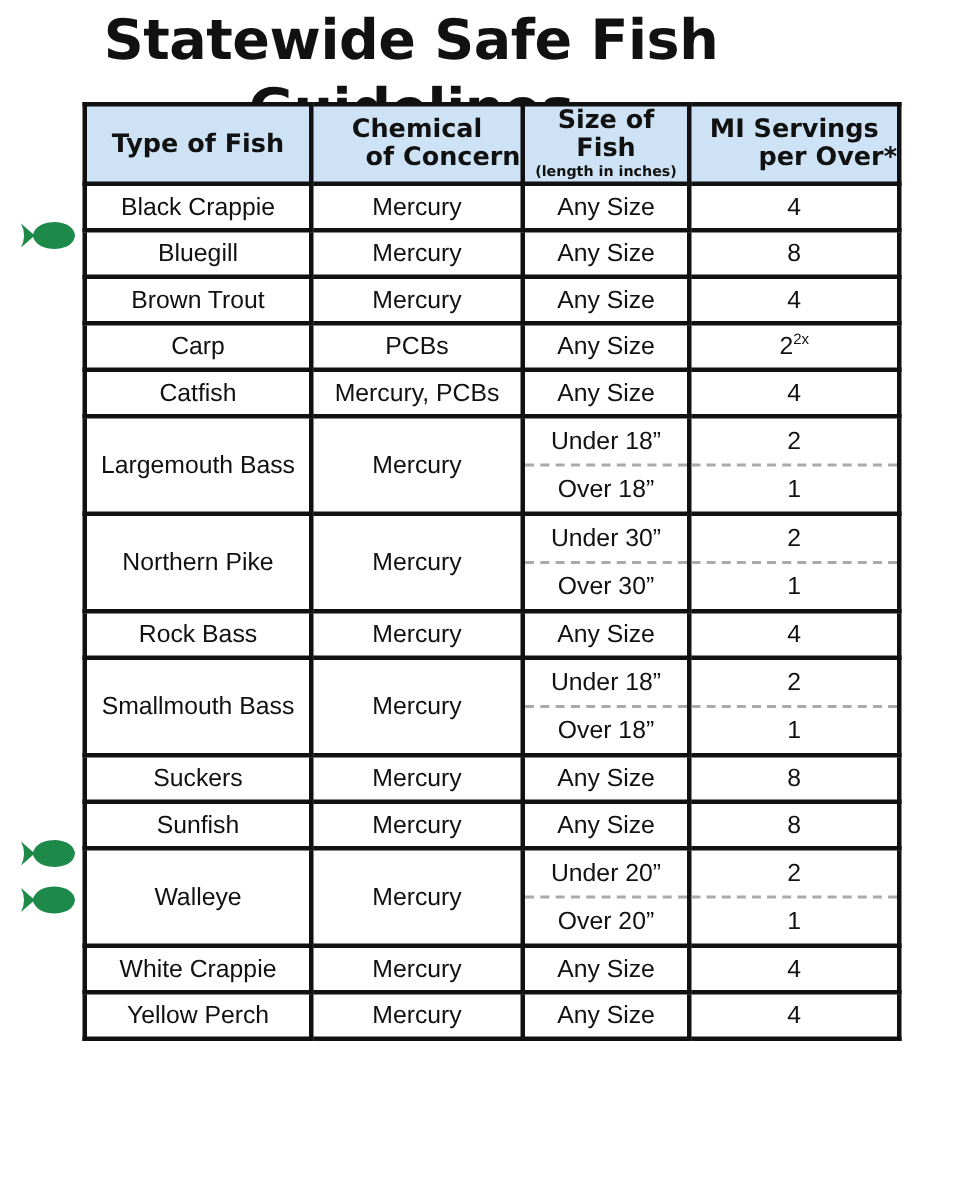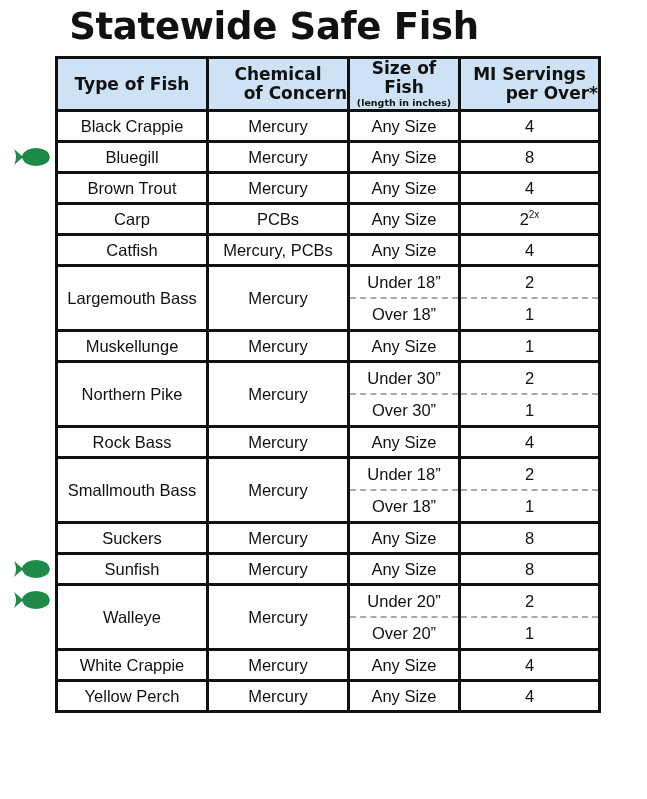--- a/index.html
+++ b/index.html
@@ -1,18 +1,18 @@
 <!DOCTYPE html>
 <html><head>
   <meta charset="utf-8">
   <style>
     html, body { margin: 0; padding: 0; background: #ffffff; }
     body { width: 647px; height: 799px; position: relative; overflow: hidden; font-family: "Liberation Sans", "DejaVu Sans", sans-serif; color: #111; }
     .title { position: absolute; left: 0; top: 4px; width: 548px; text-align: center; font-family: "DejaVu Sans", sans-serif; font-weight: bold; font-size: 37px; letter-spacing: -0.3px; color: #111; line-height: 46px; }
-    table.guide { position: absolute; left: 55px; top: 56px; border-collapse: collapse; table-layout: fixed; width: 543px; padding-left: 28px; }
+    table.guide { position: absolute; left: 55px; top: 68px; border-collapse: collapse; table-layout: fixed; width: 543px; padding-left: 28px; }
     table.guide col.c1 { width: 151px; }
     table.guide col.c2 { width: 141px; }
     table.guide col.c3 { width: 111px; }
     table.guide col.c4 { width: 140px; }
     table.guide th, table.guide td { border: 3px solid #111; text-align: center; vertical-align: middle; padding: 0; font-size: 16.5px; }
     table.guide th { background: #cde2f4; font-family: "DejaVu Sans", sans-serif; font-weight: bold; line-height: 19px; height: 48px; }
     table.guide th .h1 { font-size: 17px; display:block; }
     table.guide th .h2 { font-size: 17px; display:block;text-align:right; }
     table.guide th .small { display: block; font-size: 9.5px; font-weight: bold; line-height: 12px; }
     table.guide td { height: 28px; }
@@ -95,26 +95,20 @@
           </div>
         </td>
         <td class="split">
           <div class="split-wrap">
             <div class="split-top">2</div>
             <div class="split-bot">1</div>
           </div>
         </td>
       </tr>
       <tr>
-        <td>Muskellunge</td>
-        <td>Mercury</td>
-        <td>Any Size</td>
-        <td><span>1</span></td>
-      </tr>
-      <tr>
         <td>Northern Pike</td>
         <td>Mercury</td>
         <td class="split">
           <div class="split-wrap">
             <div class="split-top">Under 30”</div>
             <div class="split-bot">Over 30”</div>
           </div>
         </td>
         <td class="split">
           <div class="split-wrap">

